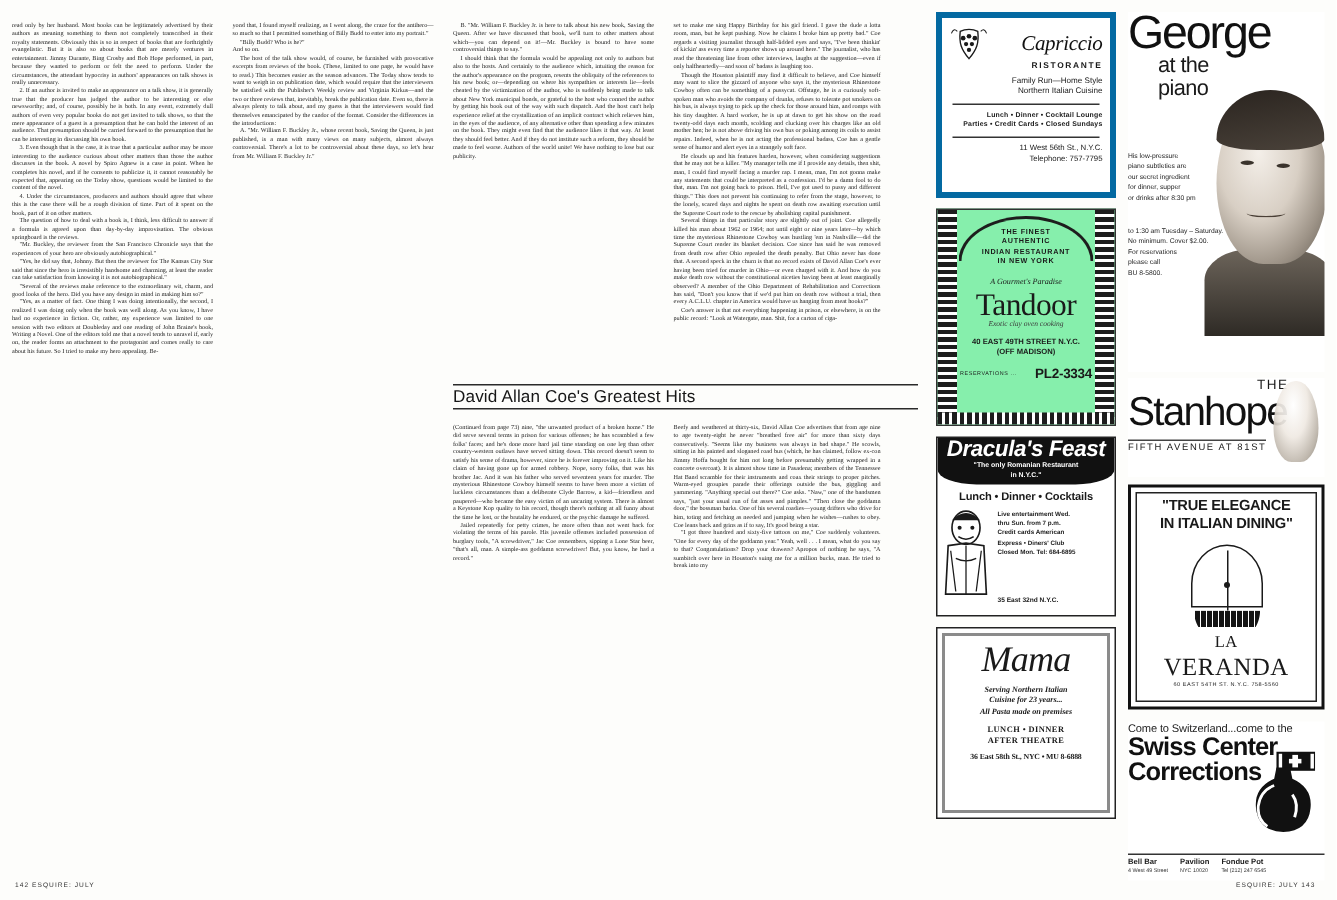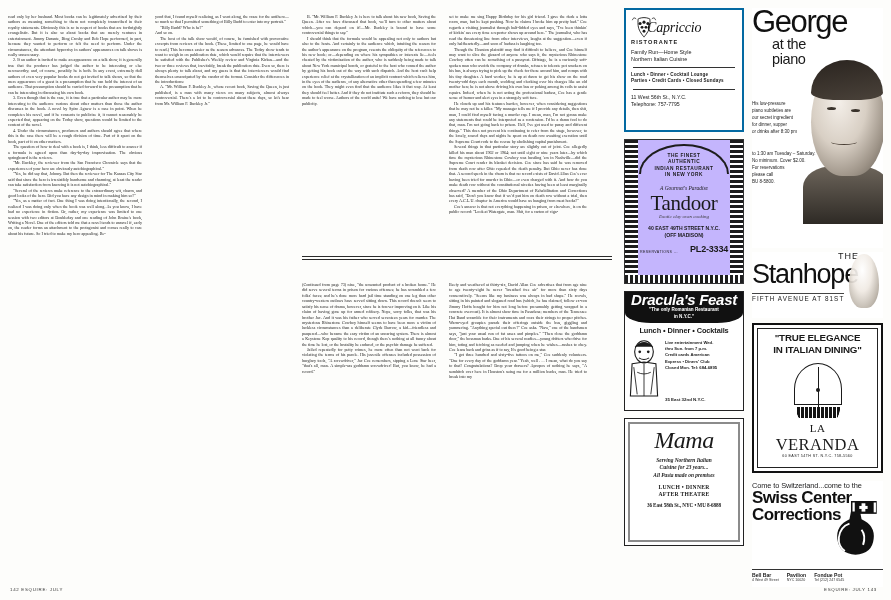--- a/index.html
+++ b/index.html
@@ -36,53 +36,53 @@
        font-size:4.4px;letter-spacing:.7px;color:#333;}
   .folio-left{left:10px;}
   .folio-right{right:14px;}
 
   
   .adcolA{position:absolute;left:624px;top:8px;width:120px;}
   .adcolB{position:absolute;left:752px;top:8px;width:131px;}
   .ad{position:relative;box-sizing:border-box;background:#fff;}
 
   
-  .ad-capriccio{border:2px solid #0369a1;padding:4px 5px 5px;text-align:left;height:124px;}
+  .ad-capriccio{border:4px solid #0369a1;padding:4px 5px 5px;text-align:right;height:124px;}
   .crest{width:26px;height:26px;margin:0 auto 0 1px;position:absolute;left:4px;top:5px;}
   .capr-name{font-family:"Liberation Serif",serif;font-style:italic;font-size:14px;
        color:#111;margin:6px 0 0 16px;letter-spacing:-.2px;}
   .capr-sub{font-family:"Liberation Sans",sans-serif;font-size:5.6px;font-weight:bold;
        letter-spacing:1.1px;margin-top:3px;}
   .capr-line{font-family:"Liberation Sans",sans-serif;font-size:5.4px;margin-top:4px;line-height:7px;}
   .hr-thin{height:1px;background:#333;margin:4px 2px;}
   .capr-serv{font-family:"Liberation Sans",sans-serif;font-size:4.6px;font-weight:bold;
        line-height:6.4px;letter-spacing:.15px;}
   .capr-addr{font-family:"Liberation Sans",sans-serif;font-size:5.2px;line-height:6.8px;margin-top:3px;}
 
   
   .ad-tandoor{margin-top:7px;height:145px;border:1px solid #333;
-       background:#c4b5fd;text-align:center;position:relative;overflow:hidden;}
+       background:#86efac;text-align:center;position:relative;overflow:hidden;}
   .tand-orn-l,.tand-orn-r{position:absolute;top:0;bottom:0;width:13px;
        background:repeating-linear-gradient(180deg,#1d1d1d 0 3px,#fff 3px 5px);}
   .tand-orn-l{left:0;} .tand-orn-r{right:0;}
   .tand-orn-b{position:absolute;left:0;right:0;bottom:0;height:8px;
        background:repeating-linear-gradient(90deg,#1d1d1d 0 3px,#fff 3px 5px);}
   .tand-inner{position:absolute;left:14px;right:14px;top:4px;bottom:10px;}
   .tand-arch{position:absolute;left:0;right:0;top:0;height:28px;
        border:2px solid #1d1d1d;border-bottom:none;border-radius:50% 50% 0 0/100% 100% 0 0;}
   .tand-t1{font-family:"Liberation Sans",sans-serif;font-size:4.8px;font-weight:bold;
        letter-spacing:.5px;line-height:6.3px;margin-top:9px;position:relative;}
   .tand-t2{font-family:"Liberation Serif",serif;font-style:italic;font-size:5.4px;margin-top:7px;}
   .tand-name{font-family:"Liberation Serif",serif;font-size:21px;margin-top:1px;
        letter-spacing:-.4px;line-height:22px;}
   .tand-t3{font-family:"Liberation Serif",serif;font-style:italic;font-size:5px;
        color:#3b3b3b;margin-top:0px;}
   .tand-addr{font-family:"Liberation Sans",sans-serif;font-size:5.1px;font-weight:bold;
        margin-top:6px;line-height:7px;}
-  .tand-res{display:flex;justify-content:space-between;align-items:flex-end;
+  .tand-res{display:flex;justify-content:space-between;align-items:center;
        margin-top:5px;padding:0 1px;}
   .tand-res .lbl{font-family:"Liberation Sans",sans-serif;font-size:3.6px;letter-spacing:.4px;}
   .tand-res .ph{font-family:"Liberation Sans",sans-serif;font-size:9px;font-weight:bold;letter-spacing:-.2px;}
 
   
   .ad-dracula{margin-top:7px;height:120px;border:1px solid #222;position:relative;overflow:hidden;}
   .drac-top{background:#111;color:#fff;padding:2px 3px 3px;text-align:center;
        border-radius:0 0 26px 26px/0 0 10px 10px;}
   .drac-name{font-family:"Liberation Sans",sans-serif;font-size:15px;font-weight:bold;
        font-style:italic;letter-spacing:-.3px;line-height:12px;}
@@ -222,20 +222,21 @@
     <div class="col col-4">
       <p class="noind">set to make me sing Happy Birthday for his girl friend. I gave the dude a lotta room, man, but he kept pushing. Now he claims I broke him up pretty bad." Coe regards a visiting journalist through half-lidded eyes and says, "I've been thinkin' of kickin' ass every time a reporter shows up around here." The journalist, who has read the threatening line from other interviews, laughs at the suggestion—even if only halfheartedly—and soon ol' badass is laughing too.</p>
       <p>Though the Houston plaintiff may find it difficult to believe, and Coe himself may want to slice the gizzard of anyone who says it, the mysterious Rhinestone Cowboy often can be something of a pussycat. Offstage, he is a curiously soft-spoken man who avoids the company of drunks, refuses to tolerate pot smokers on his bus, is always trying to pick up the check for those around him, and romps with his tiny daughter. A hard worker, he is up at dawn to get his show on the road twenty-odd days each month, scolding and clucking over his charges like an old mother hen; he is not above driving his own bus or poking among its coils to assist repairs. Indeed, when he is not acting the professional badass, Coe has a gentle sense of humor and alert eyes in a strangely soft face.</p>
       <p>He clouds up and his features harden, however, when considering suggestions that he may not be a killer. "My manager tells me if I provide any details, then shit, man, I could find myself facing a murder rap. I mean, man, I'm not gonna make any statements that could be interpreted as a confession. I'd be a damn fool to do that, man. I'm not going back to prison. Hell, I've got used to pussy and different things." This does not prevent his continuing to refer from the stage, however, to the lonely, scared days and nights he spent on death row awaiting execution until the Supreme Court rode to the rescue by abolishing capital punishment.</p>
       <p>Several things in that particular story are slightly out of joint. Coe allegedly killed his man about 1962 or 1964; not until eight or nine years later—by which time the mysterious Rhinestone Cowboy was hustling 'em in Nashville—did the Supreme Court render its blanket decision. Coe since has said he was removed from death row after Ohio repealed the death penalty. But Ohio never has done that. A second speck in the churn is that no record exists of David Allan Coe's ever having been tried for murder in Ohio—or even charged with it. And how do you make death row without the constitutional niceties having been at least marginally observed? A member of the Ohio Department of Rehabilitation and Corrections has said, "Don't you know that if we'd put him on death row without a trial, then every A.C.L.U. chapter in America would have us hanging from meat hooks?"</p>
       <p>Coe's answer is that not everything happening in prison, or elsewhere, is on the public record: "Look at Watergate, man. Shit, for a carton of ciga-</p>
     </div>
 
     <div class="story-head">
       <div class="rule-top"></div>
+      <div class="title">David Allan Coe's Greatest Hits</div>
       <div class="rule-bot"></div>
     </div>
 
     <div class="contcol c3">
       <p class="noind">(Continued from page 73) nine, "the unwanted product of a broken home." He did serve several terms in prison for various offenses; he has scrambled a few folks' faces; and he's done more hard jail time standing on one leg than other country-western outlaws have served sitting down. This record doesn't seem to satisfy his sense of drama, however, since he is forever improving on it. Like his claim of having gone up for armed robbery. Nope, sorry folks, that was his brother Jac. And it was his father who served seventeen years for murder. The mysterious Rhinestone Cowboy himself seems to have been more a victim of luckless circumstances than a deliberate Clyde Barrow, a kid—friendless and paupered—who became the easy victim of an uncaring system. There is almost a Keystone Kop quality to his record, though there's nothing at all funny about the time he lost, or the brutality he endured, or the psychic damage he suffered.</p>
       <p>Jailed repeatedly for petty crimes, he more often than not went back for violating the terms of his parole. His juvenile offenses included possession of burglary tools, "A screwdriver," Jac Coe remembers, sipping a Lone Star beer, "that's all, man. A simple-ass goddamn screwdriver! But, you know, he had a record."</p>
     </div>
     <div class="contcol c4">
       <p class="noind">Beefy and weathered at thirty-six, David Allan Coe advertises that from age nine to age twenty-eight he never "breathed free air" for more than sixty days consecutively. "Seems like my business was always in bad shape." He scowls, sitting in his painted and sloganed road bus (which, he has claimed, follow ex-con Jimmy Hoffa bought for him not long before presumably getting wrapped in a concrete overcoat). It is almost show time in Pasadena; members of the Tennessee Hat Band scramble for their instruments and coax their strings to proper pitches. Warm-eyed groupies parade their offerings outside the bus, giggling and yammering. "Anything special out there?" Coe asks. "Naw," one of the bandsmen says, "just your usual run of fat asses and pimples." "Then close the goddamn door," the bossman barks. One of his several roadies—young drifters who drive for him, toting and fetching as needed and jumping when he wishes—rushes to obey. Coe leans back and grins as if to say, It's good being a star.</p>
       <p>"I got three hundred and sixty-five tattoos on me," Coe suddenly volunteers. "One for every day of the goddamn year." Yeah, well . . . I mean, what do you say to that? Congratulations? Drop your drawers? Apropos of nothing he says, "A sumbitch over here in Houston's suing me for a million bucks, man. He tried to break into my</p>

